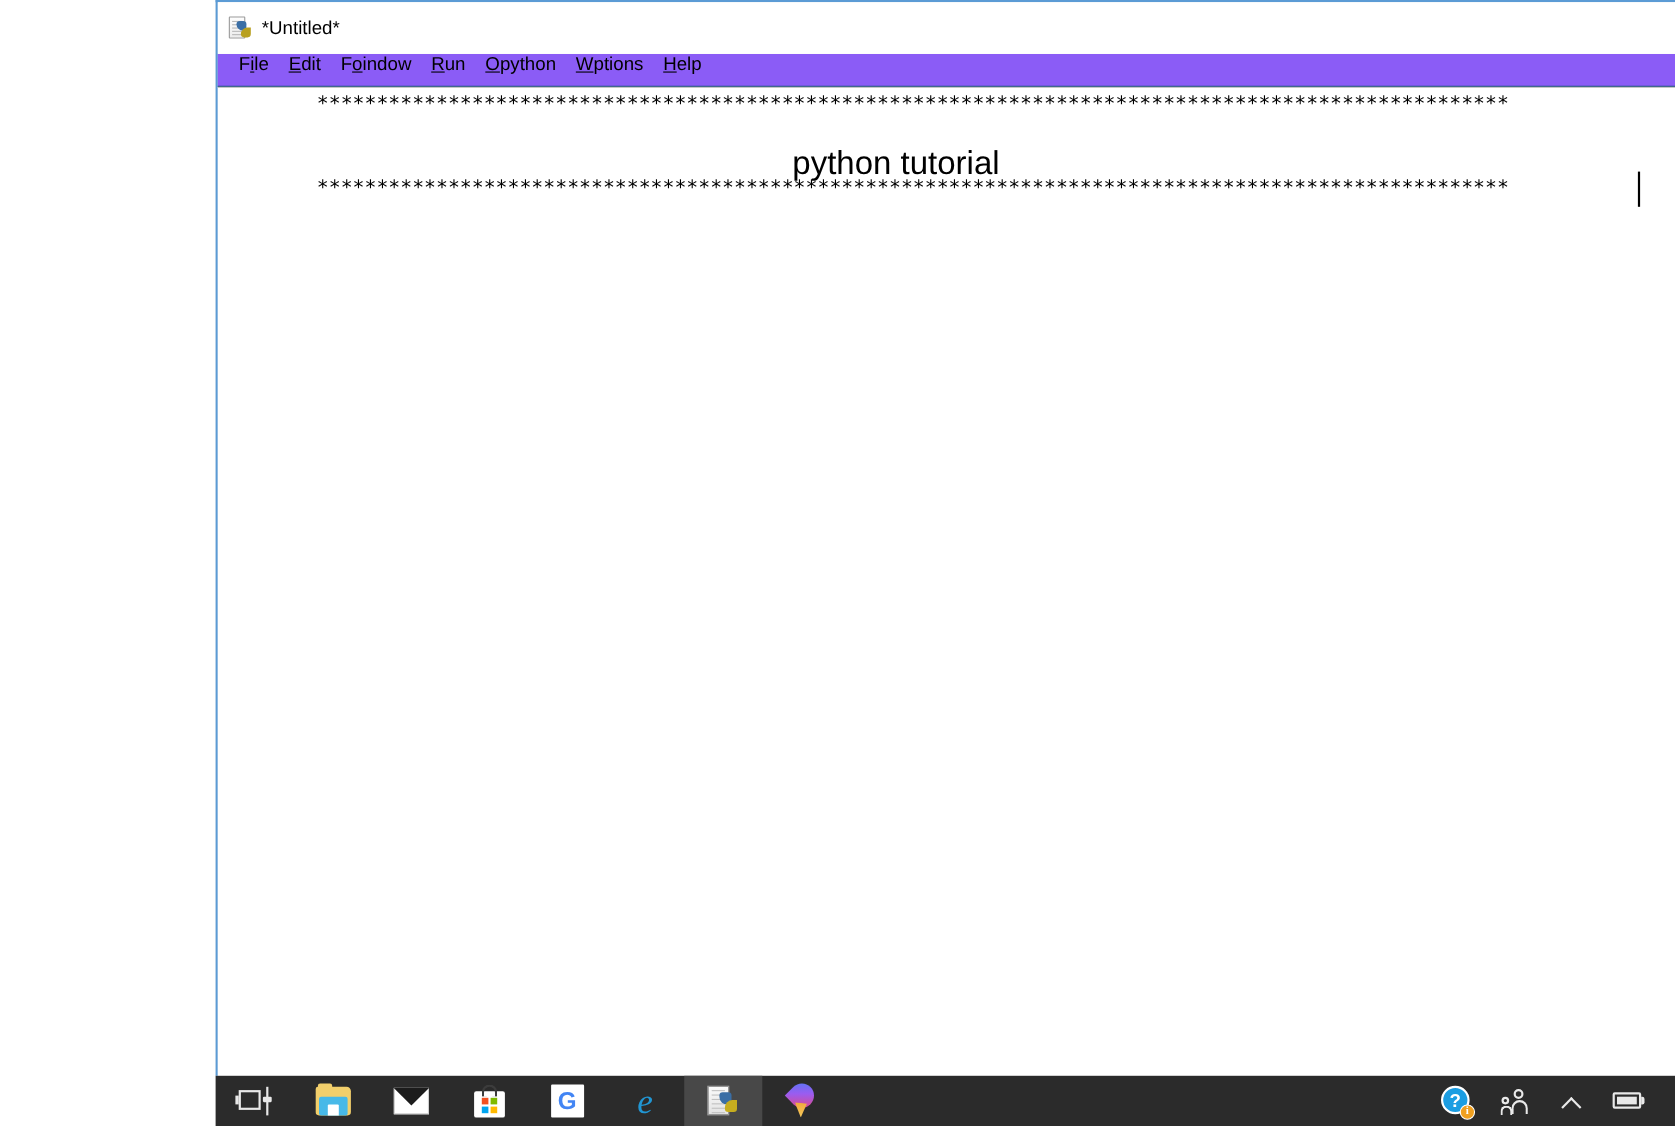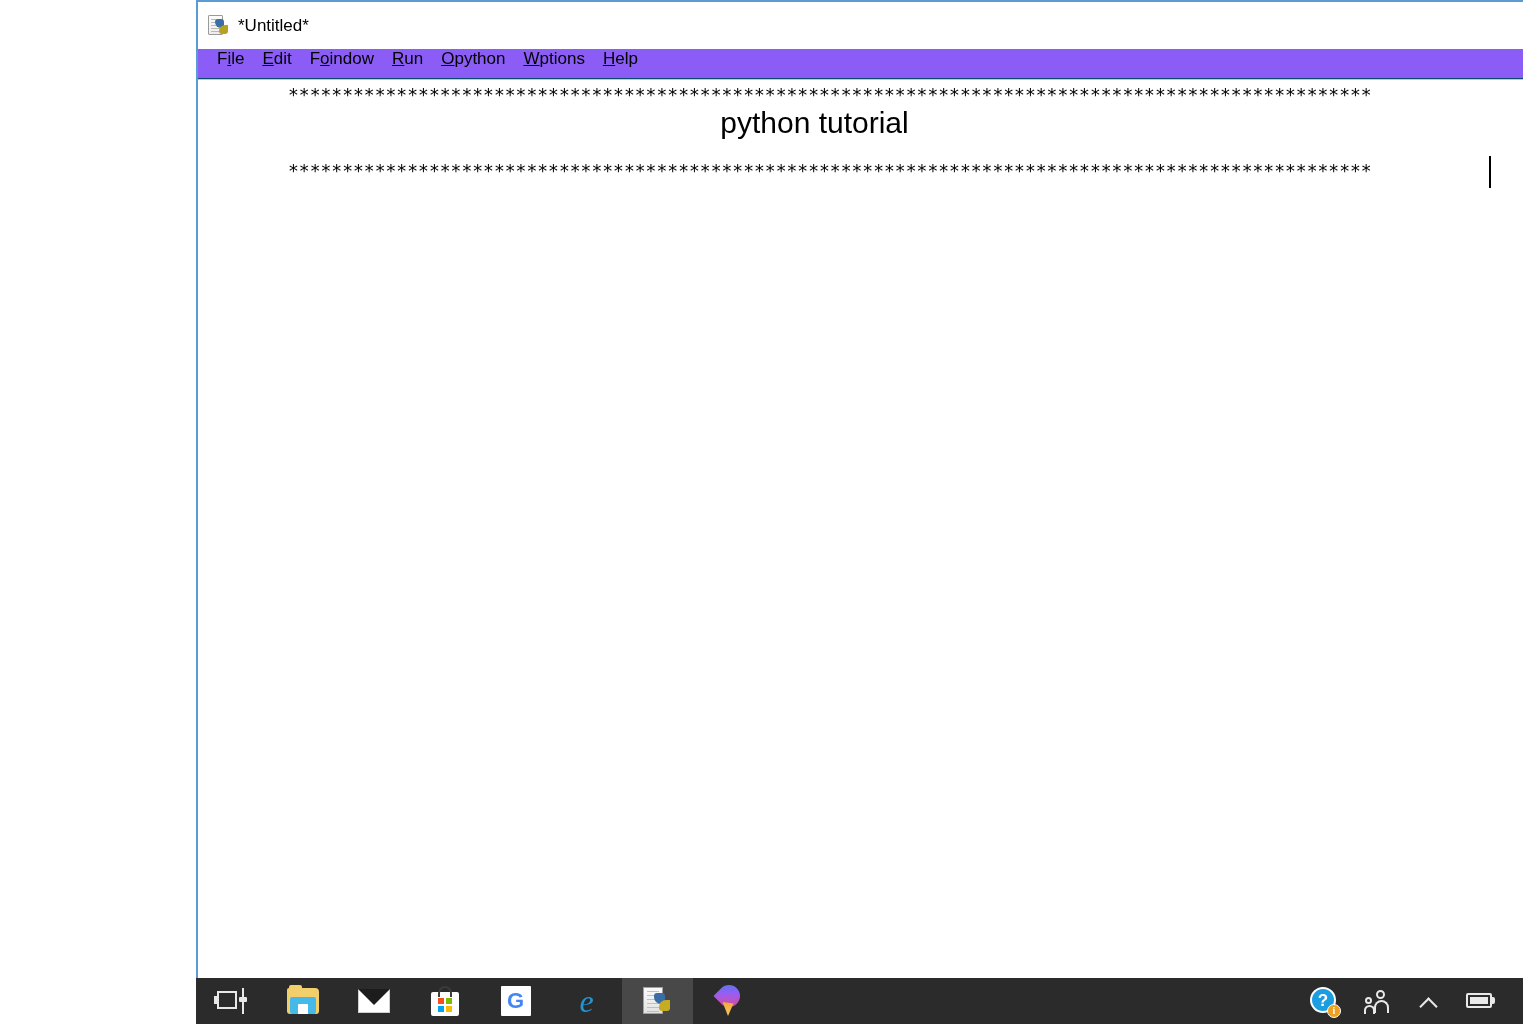--- a/index.html
+++ b/index.html
@@ -135,21 +135,21 @@
     color: #000000;
     line-height: 1;
   }
 
   #star-line-1 { top: 6px; }
   #star-line-2 { top: 82px; }
 
   #center-text {
     position: absolute;
     left: 0;
-    top: 26px;
+    top: 52px;
     width: 1295px;
     text-align: center;
     padding-right: 62px;
     font-family: "Liberation Sans", sans-serif;
     font-size: 30px;
     color: #000000;
     white-space: pre;
     line-height: 1.1;
   }
 

